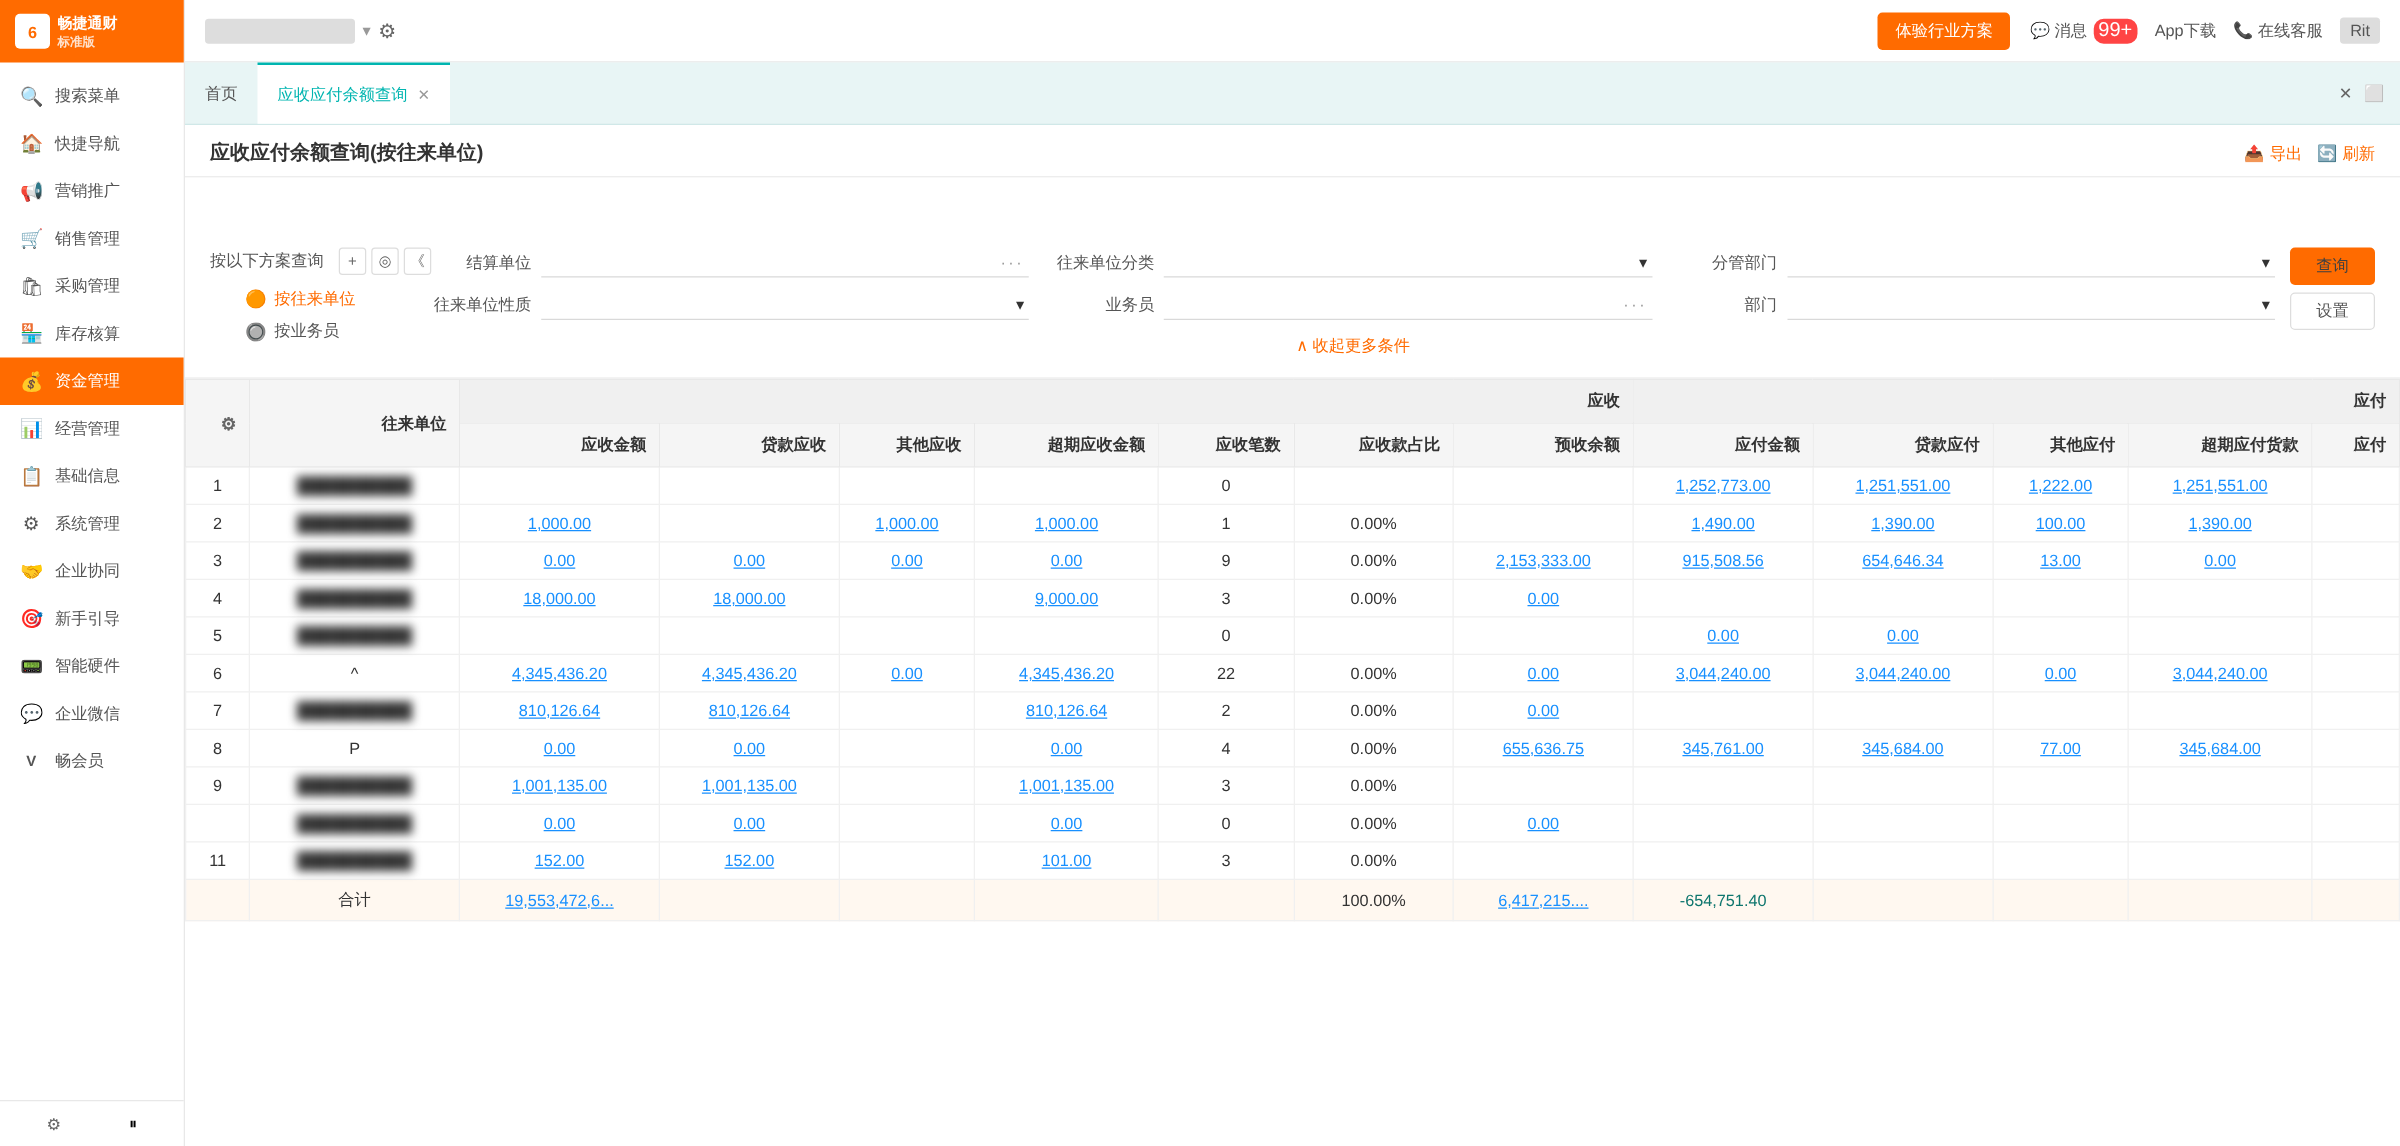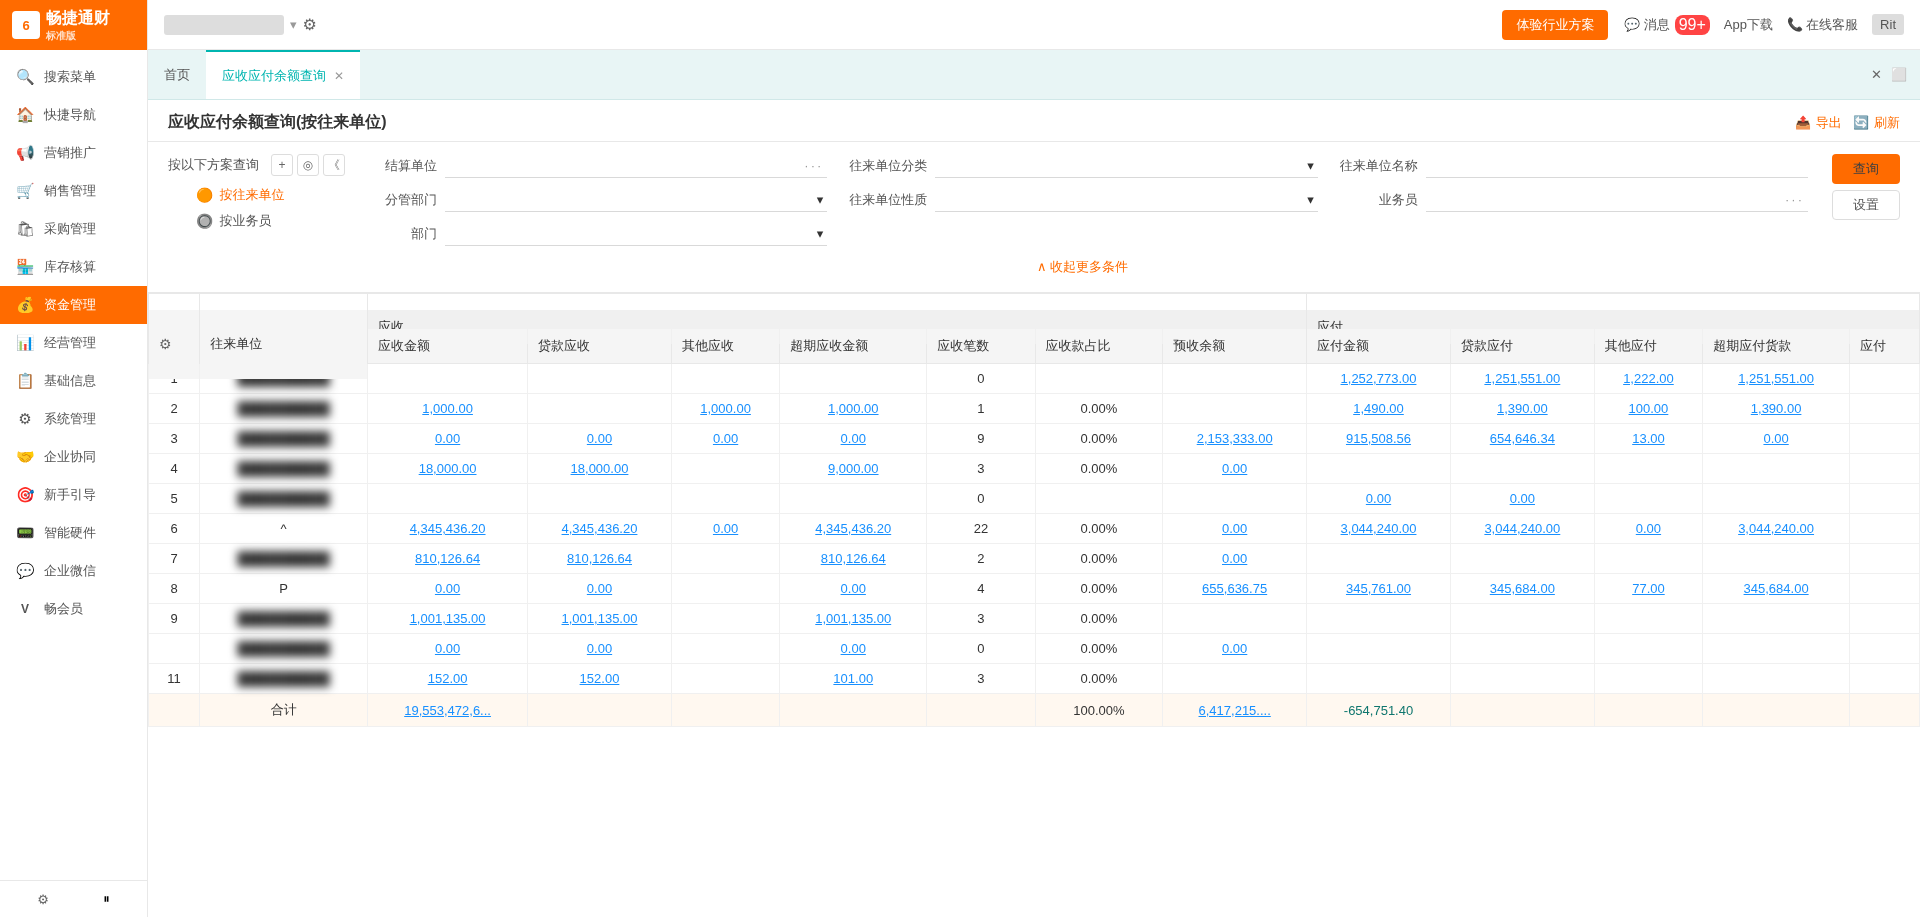--- a/index.html
+++ b/index.html
@@ -60,21 +60,21 @@
     .collapse-bar { text-align: center; padding: 4px; color: #ff6b00; cursor: pointer; font-size: 12px; margin-top: 4px; }
 
     
     .filter-action-btns { display: flex; flex-direction: column; gap: 6px; margin-left: 12px; }
     .btn-query { background: #ff6b00; color: #404040; border: none; padding: 6px 20px; border-radius: 4px; cursor: pointer; font-size: 13px; }
     .btn-setting { background: #fff; color: #555; border: 1px solid #ddd; padding: 5px 20px; border-radius: 4px; cursor: pointer; font-size: 13px; }
 
     
     .table-wrapper { flex: 1; overflow: auto; background: #fff; margin: 0; }
     .data-table { width: 100%; border-collapse: collapse; font-size: 12px; }
-    .data-table th { background: #f5f5f5; color: #333; padding: 8px 10px; border: 1px solid #e8e8e8; text-align: left; white-space: nowrap; font-weight: 400; position: sticky; top: 16px; z-index: 2; }
+    .data-table th { background: #f5f5f5; color: #333; padding: 8px 10px; border: 1px solid #e8e8e8; text-align: right; white-space: nowrap; font-weight: 700; position: sticky; top: 0; z-index: 2; }
     .data-table th.group-header { background: #f0f0f0; }
     .data-table td { padding: 7px 10px; border: 1px solid #f0f0f0; color: #333; text-align: center; white-space: nowrap; }
     .data-table td.link { color: #1890ff; text-decoration: underline; cursor: pointer; }
     .data-table tr.total-row td { background: #fff8f0; font-weight: 500; }
     .data-table td.negative { color: #0f766e; }
 
     .settings-icon { color: #666; cursor: pointer; font-size: 14px; }
 
     
     .table-wrapper::-webkit-scrollbar { width: 6px; height: 6px; }
@@ -88,21 +88,21 @@
   </style>
 </head>
 <body>
 
 <div class="sidebar">
   <div class="sidebar-logo">
     <div class="sidebar-logo-icon">
       <span>6</span>
     </div>
     <div>
-      <div style="font-size:16px;">畅捷通财</div>
+      <div style="font-size:12px;">畅捷通财</div>
       <div style="font-size:10px;opacity:0.8;">标准版</div>
     </div>
   </div>
   <div class="sidebar-menu">
     <div class="sidebar-item">
       <span class="sidebar-item-icon">🔍</span>
       <span>搜索菜单</span>
     </div>
     <div class="sidebar-item">
       <span class="sidebar-item-icon">🏠</span>
@@ -223,21 +223,21 @@
           </span>
           <span>
             <span>🔄</span>
             <span>刷新</span>
           </span>
         </div>
       </div>
     </div>
 
     <div class="filter-area">
-      <div style="display:flex;gap:12px;">
+      <div style="display:flex;margin-top:44px;">
 
         <div style="display:flex;flex-direction:column;min-width:140px;">
           <div class="filter-row" style="margin-bottom:6px;">
             <div class="filter-scheme">
               <span>按以下方案查询</span>
             </div>
             <div class="filter-scheme-actions">
               <div class="filter-scheme-btn">+</div>
               <div class="filter-scheme-btn">◎</div>
               <div class="filter-scheme-btn">《</div>
@@ -264,24 +264,20 @@
                 <span></span>
                 <span class="filter-dots">···</span>
               </div>
             </div>
             <div class="filter-field">
               <span class="filter-label">往来单位分类</span>
               <div class="filter-select">
                 <span></span>
                 <span>▾</span>
               </div>
-            </div>
-            <div class="filter-field">
-              <span class="filter-label">往来单位名称</span>
-              <input class="filter-input" type="text" value="" style="">
             </div>
 
             <div class="filter-field">
               <span class="filter-label">分管部门</span>
               <div class="filter-select">
                 <span></span>
                 <span>▾</span>
               </div>
             </div>
             <div class="filter-field">

